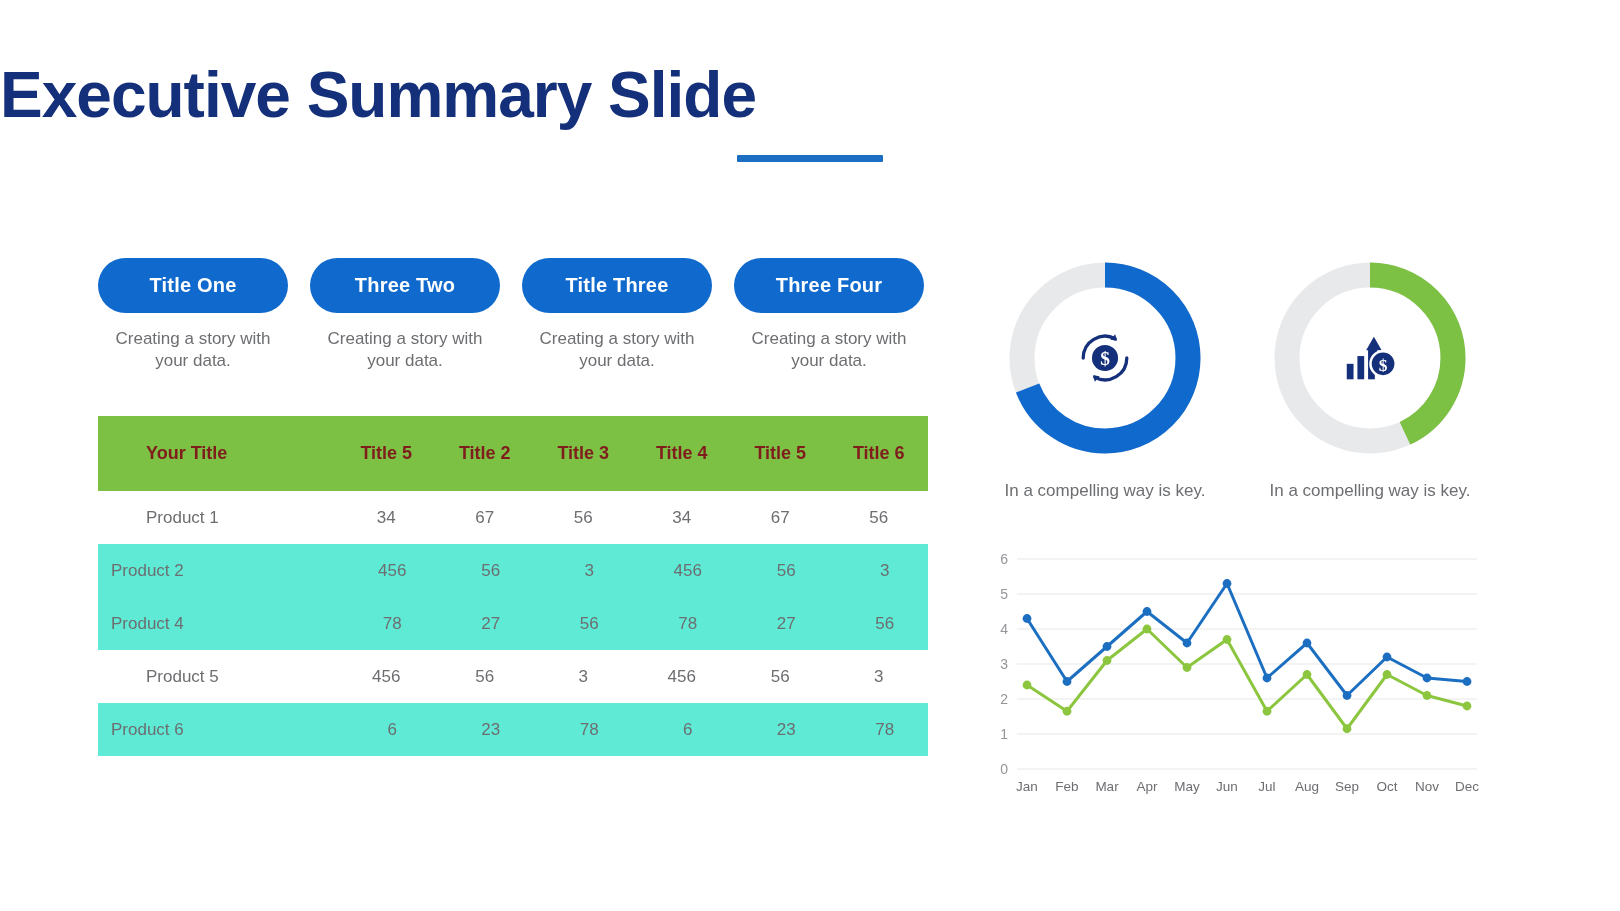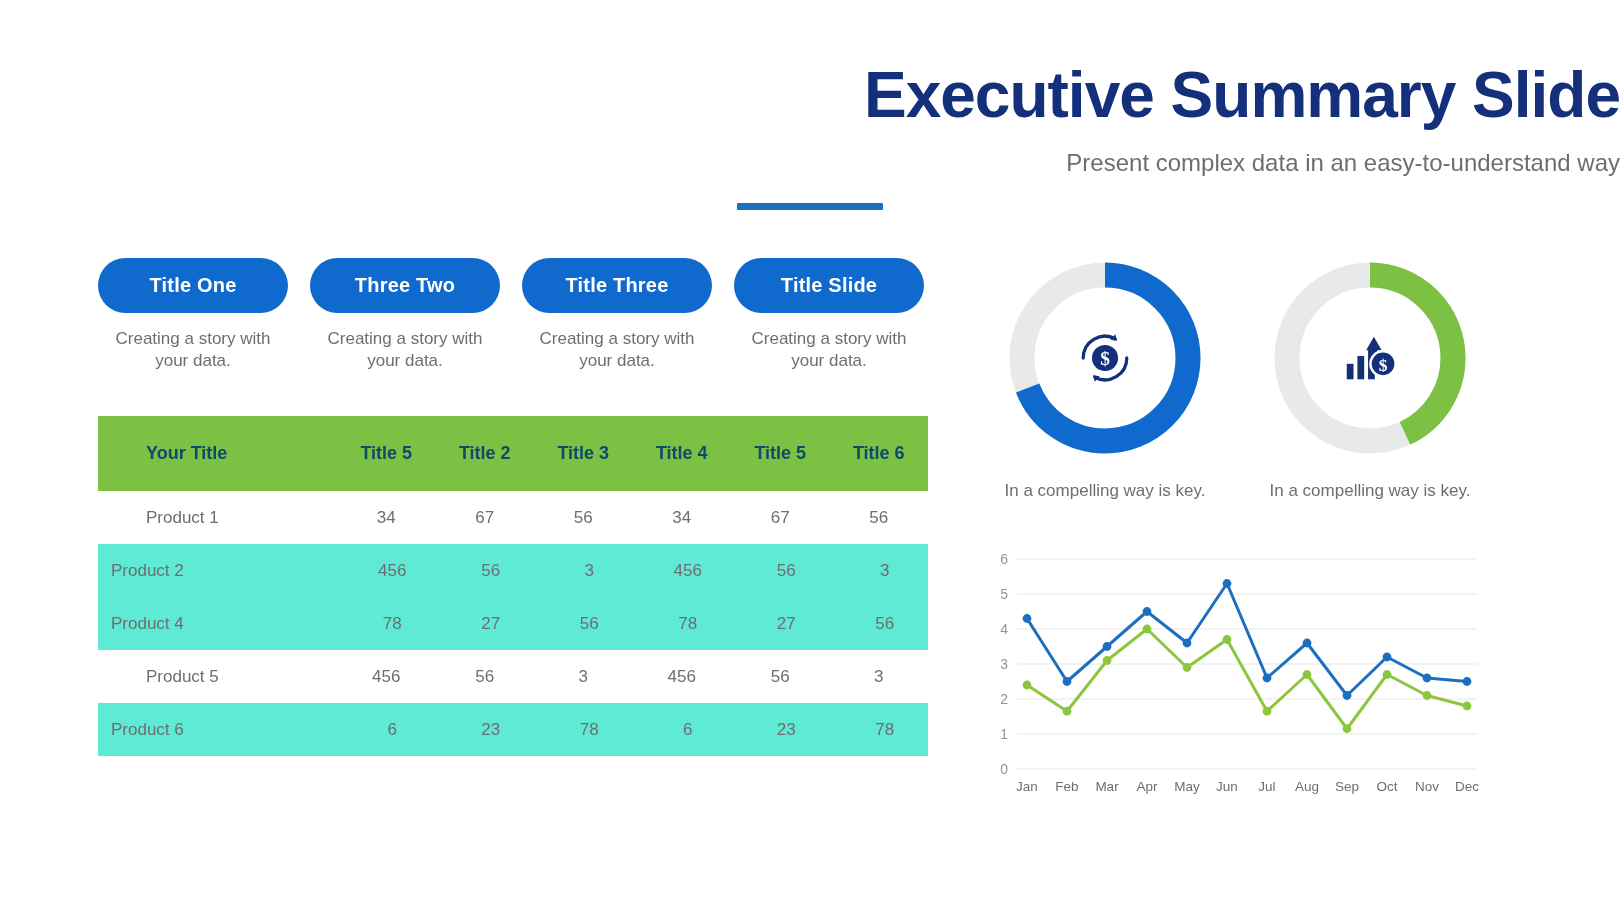--- a/index.html
+++ b/index.html
@@ -11,21 +11,21 @@
     width: 1620px;
     height: 911px;
     font-family: "Liberation Sans", sans-serif;
     color: #58595b;
     overflow: hidden;
     position: relative;
   }
 
   
   .header {
-    text-align: right;
+    text-align: left;
     padding-top: 62px;
   }
   .slide-title {
     font-size: 64px;
     font-weight: bold;
     color: #14307a;
     letter-spacing: -1px;
     line-height: 1.05;
     margin: 0;
   }
@@ -80,21 +80,21 @@
 
   
   .data-table {
     margin-top: 44px;
     border-collapse: collapse;
     width: 830px;
     table-layout: fixed;
   }
   .data-table thead th {
     background: #7cc144;
-    color: #0c4a6e;
+    color: #7f1d1d;
     font-size: 18px;
     font-weight: bold;
     height: 73px;
     text-align: center;
     vertical-align: middle;
   }
   .data-table thead th.first-col {
     text-align: left;
     padding-left: 48px;
     width: 190px;
@@ -172,41 +172,40 @@
     font-family: "Liberation Sans", sans-serif;
     font-size: 13.5px;
     fill: #6d6e71;
   }
 </style>
 </head>
 <body>
 
 <div class="header">
   <h1 class="slide-title">Executive Summary Slide</h1>
-  <p class="slide-subtitle">Present complex data in an easy-to-understand way</p>
   <div class="title-rule"></div>
 </div>
 
 <div class="left-col">
 
   <div class="pill-row">
     <div class="pill-cell">
       <div class="pill">Title One</div>
       <div class="pill-desc">Creating a story with your data.</div>
     </div>
     <div class="pill-cell">
       <div class="pill">Three Two</div>
       <div class="pill-desc">Creating a story with your data.</div>
     </div>
     <div class="pill-cell">
       <div class="pill">Title Three</div>
       <div class="pill-desc">Creating a story with your data.</div>
     </div>
     <div class="pill-cell">
-      <div class="pill">Title Slide</div>
+      <div class="pill">Three Four</div>
       <div class="pill-desc">Creating a story with your data.</div>
     </div>
   </div>
 
   <table class="data-table">
     <thead>
       <tr>
         <th class="first-col">Your Title</th>
         <th>Title 5</th>
         <th>Title 2</th>

